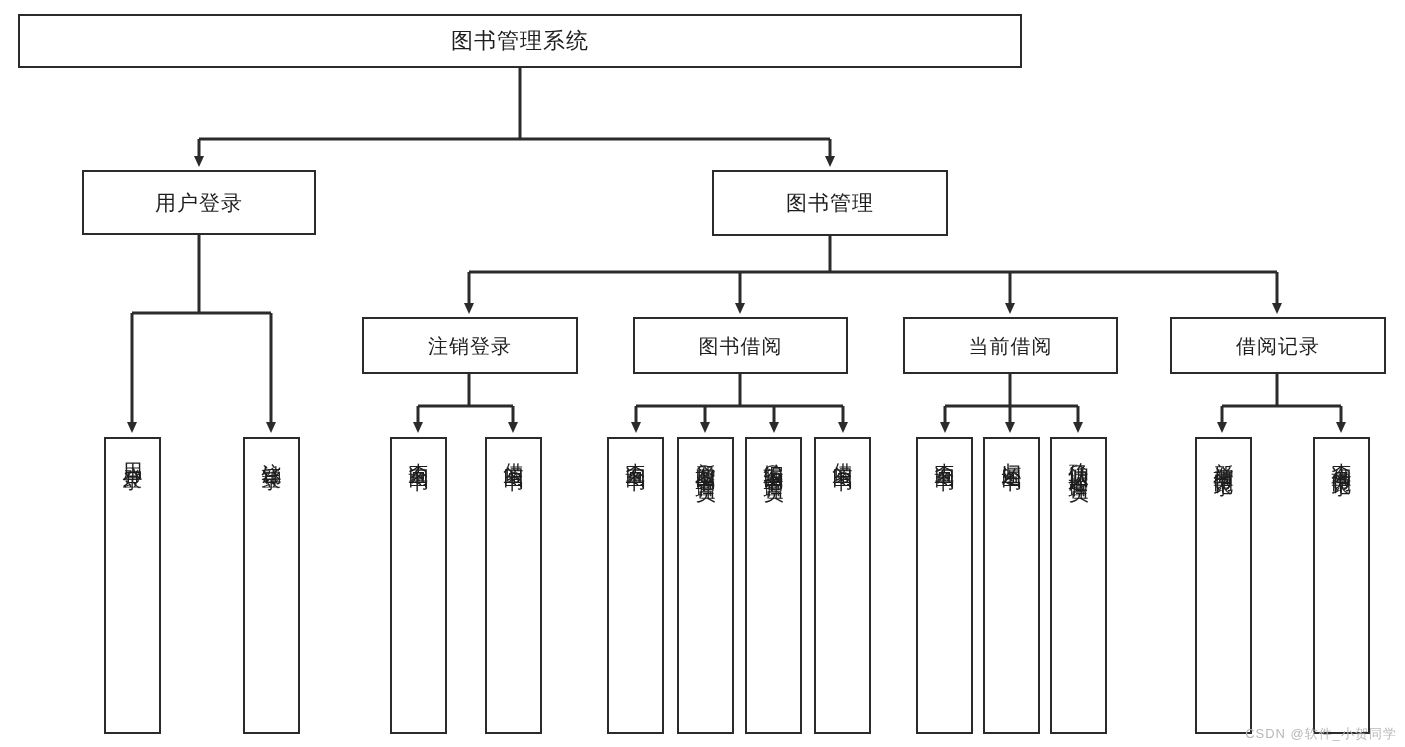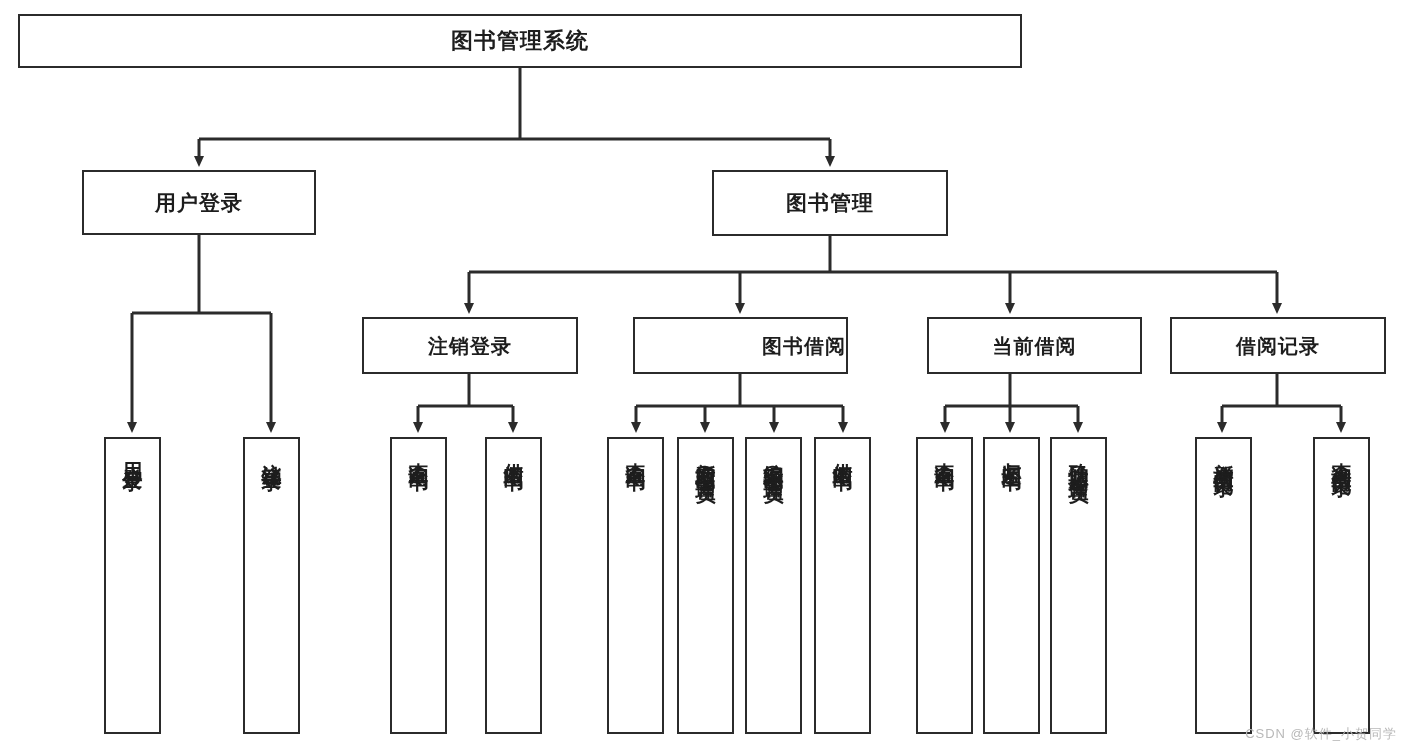--- a/index.html
+++ b/index.html
@@ -22,21 +22,20 @@
     align-items:center;
     justify-content:center;
     z-index:2;
   }
   .node .lbl{
     font-size:21px;
     line-height:1.1;
     letter-spacing:1px;
     color:#1d1d1d;
     white-space:nowrap;
-    font-weight:bold;
   }
   .node.root .lbl{font-size:22px;}
   .node.lvl2 .lbl{font-size:21px;}
   .node.lvl3 .lbl{font-size:20px;}
 
   
   .node.leaf{
     align-items:flex-start;
     justify-content:center;
     padding-top:8px;
@@ -126,24 +125,24 @@
   <div class="node lvl2" style="left:82px;top:170px;width:234px;height:65px;">
     <span class="lbl">用户登录</span>
   </div>
   <div class="node lvl2" style="left:712px;top:170px;width:236px;height:66px;">
     <span class="lbl">图书管理</span>
   </div>
 
   <div class="node lvl3" style="left:362px;top:317px;width:216px;height:57px;">
     <span class="lbl">注销登录</span>
   </div>
-  <div class="node lvl3" style="left:633px;top:317px;width:215px;height:57px;justify-content:flex-end;">
+  <div class="node lvl3" style="left:633px;top:317px;width:215px;height:57px;">
     <span class="lbl">图书借阅</span>
   </div>
-  <div class="node lvl3" style="left:903px;top:317px;width:215px;height:57px;margin-left:24px;">
+  <div class="node lvl3" style="left:903px;top:317px;width:215px;height:57px;">
     <span class="lbl">当前借阅</span>
   </div>
   <div class="node lvl3" style="left:1170px;top:317px;width:216px;height:57px;text-align:center;">
     <span class="lbl">借阅记录</span>
   </div>
 
   <div class="node leaf" style="left:104px;top:437px;width:57px;height:297px;">
     <span class="lbl">用户登录</span>
   </div>
   <div class="node leaf" style="left:243px;top:437px;width:57px;height:297px;">

